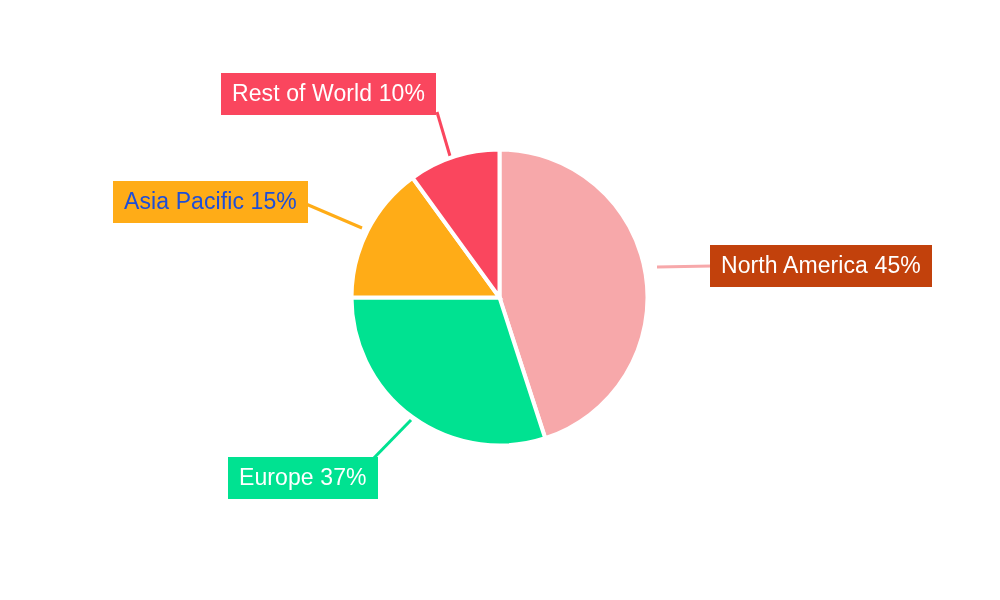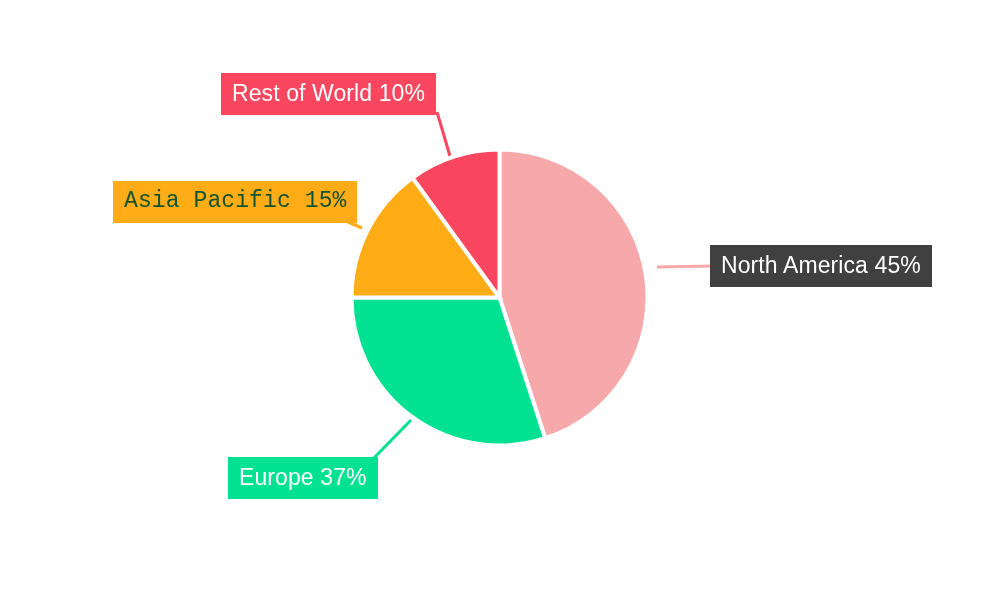--- a/index.html
+++ b/index.html
@@ -68,19 +68,19 @@
       <path class="slice-path" d="M 499.50 297.50 L 499.50 149.50 A 148 148 0 0 1 545.23 438.26 Z" fill="#F7A8AA"></path>
       <path class="slice-path" d="M 499.50 297.50 L 545.23 438.26 A 148 148 0 0 1 351.50 297.50 Z" fill="#00E291"></path>
       <path class="slice-path" d="M 499.50 297.50 L 351.50 297.50 A 148 148 0 0 1 412.51 177.77 Z" fill="#FFAC17"></path>
       <path class="slice-path" d="M 499.50 297.50 L 412.51 177.77 A 148 148 0 0 1 499.50 149.50 Z" fill="#FA465E"></path>
     </g>
 
   </svg>
 
   <div class="callout-label" id="label-rest-of-world" style="left: 221px; top: 73px; background: rgb(250, 70, 94); color: rgb(255, 255, 255);">Rest of World 10%</div>
 
-  <div class="callout-label" id="label-asia-pacific" style="left: 113px; top: 181px; background: rgb(255, 172, 23); color: #14532d; font-family: Liberation Mono, monospace;">Asia Pacific 15%</div>
+  <div class="callout-label" id="label-asia-pacific" style="left: 113px; top: 181px; background: rgb(255, 172, 23); color: #1d4ed8;">Asia Pacific 15%</div>
 
-  <div class="callout-label" id="label-north-america" style="left: 710px; top: 245px; background: #404040; color: rgb(255, 255, 255);">North America 45%</div>
+  <div class="callout-label" id="label-north-america" style="left: 710px; top: 245px; background: #c2410c; color: rgb(255, 255, 255);">North America 45%</div>
 
   <div class="callout-label" id="label-europe" style="left: 228px; top: 457px; background: rgb(0, 226, 145); color: rgb(255, 255, 255);">Europe 37%</div>
 
 </div>
 
 </body></html>

